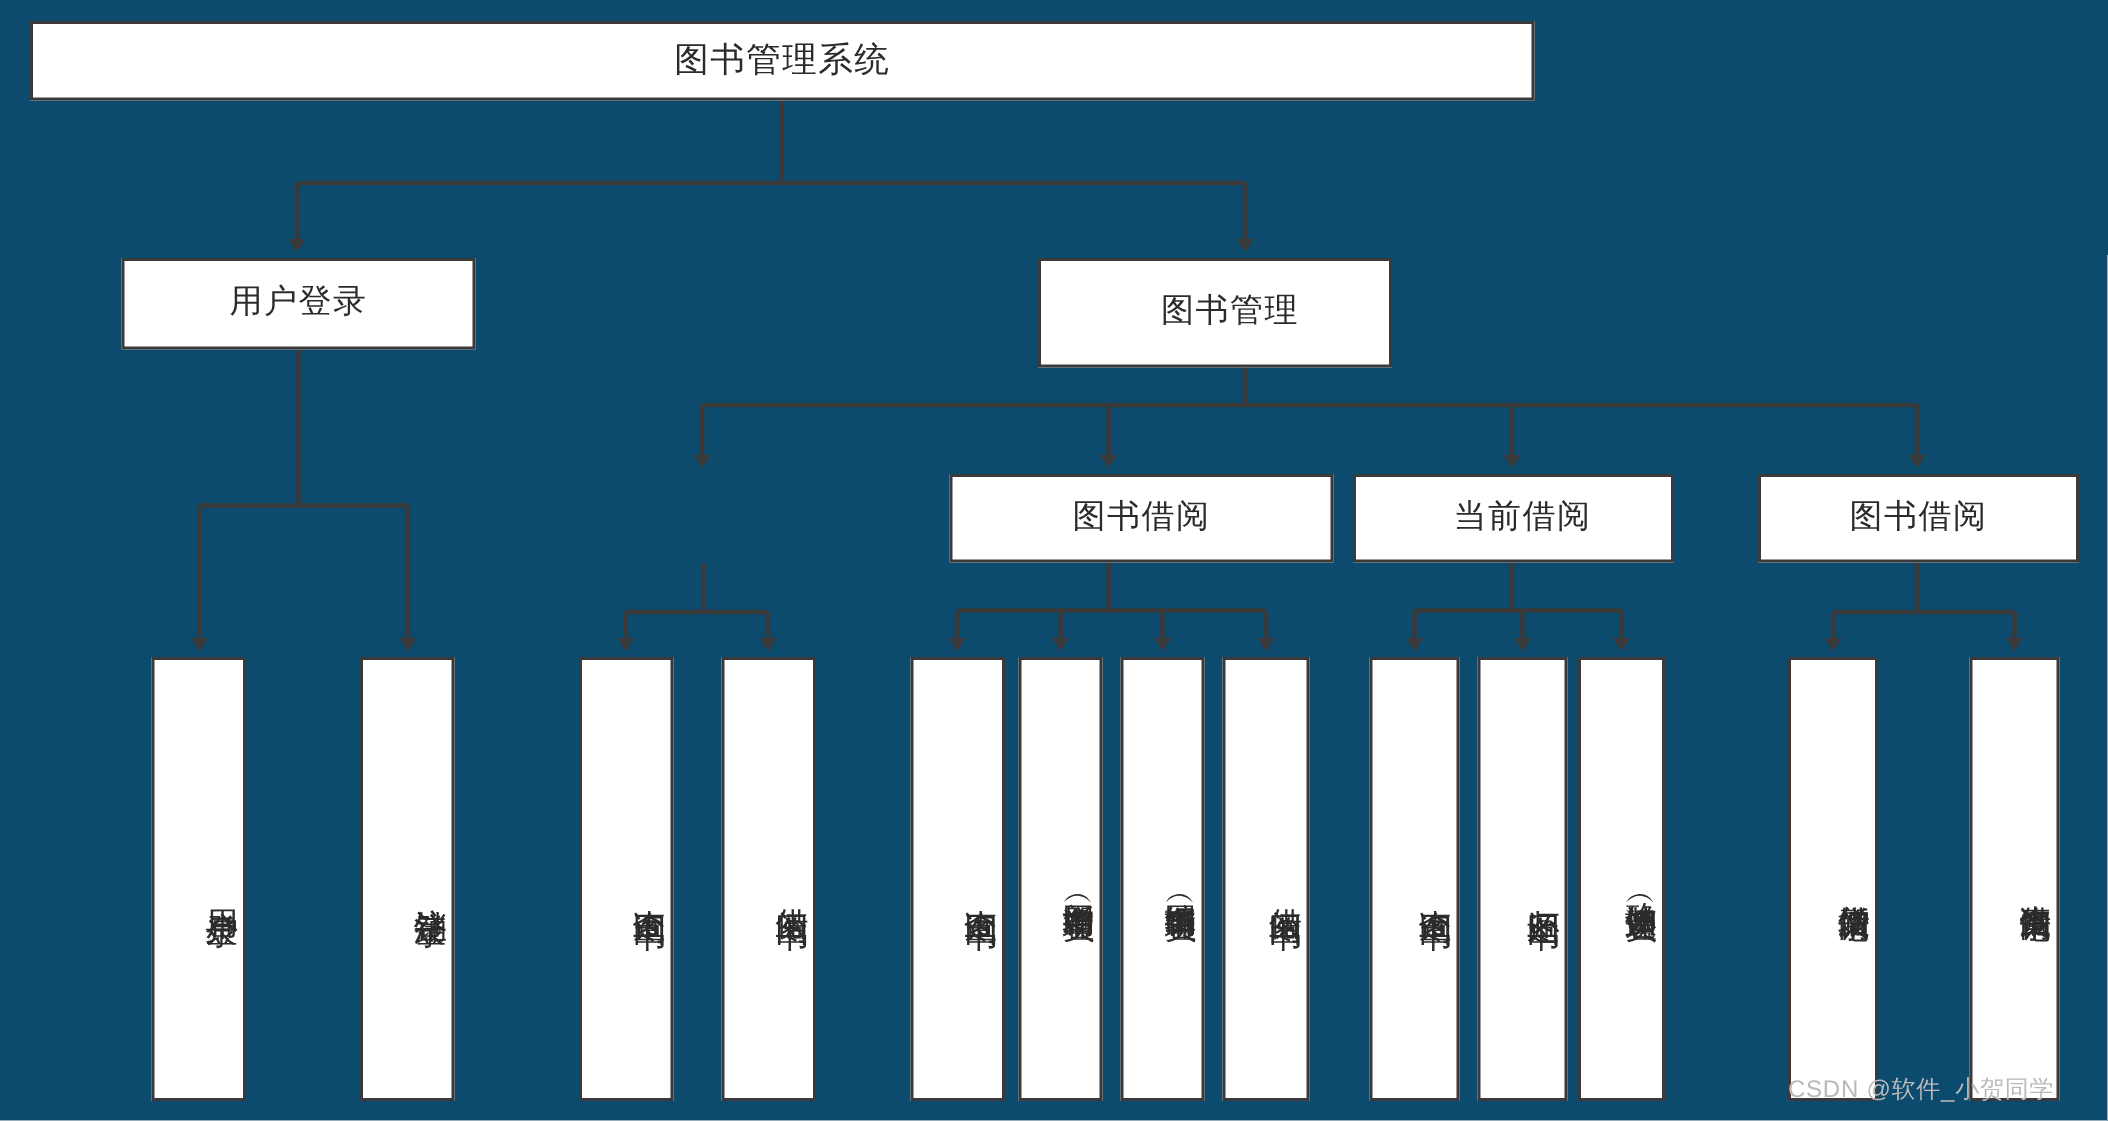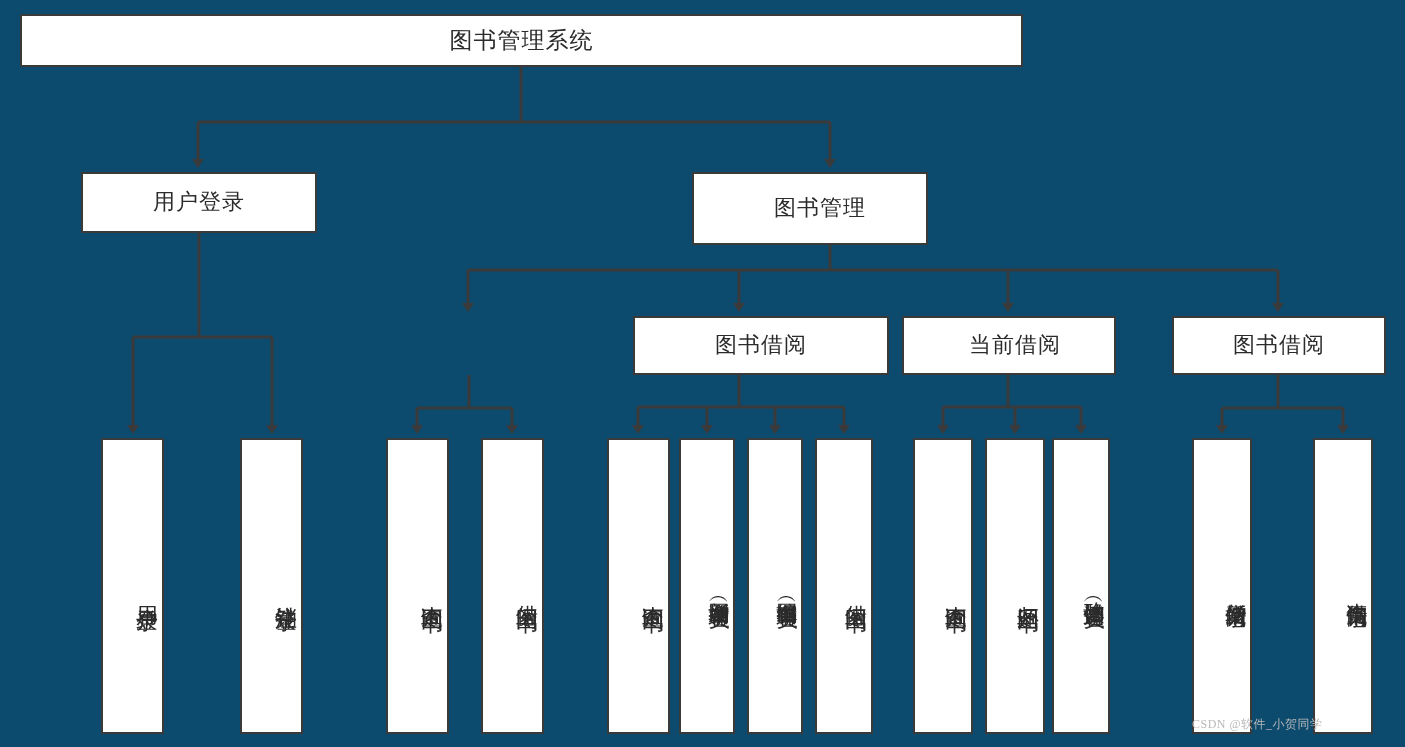--- a/index.html
+++ b/index.html
@@ -53,25 +53,25 @@
   .node.vert.tall {
     padding-top: 6px;
     letter-spacing: 1px;
     font-size: 21px;
   }
   .node.root {
     font-size: 23px;
   }
   .watermark {
     position: absolute;
-    font-size: 12px;
+    font-size: 16px;
     color: #b9b9b9;
     letter-spacing: 0.5px;
     white-space: nowrap;
-    font-family: Liberation Serif, serif;
+    font-family: Liberation Sans, sans-serif;
   }
 </style>
 </head>
 <body>
 
 <div id="canvas">
 
   <svg class="wires" viewBox="0 0 1405 747" xmlns="http://www.w3.org/2000/svg">
     <defs>
       <marker id="arrow" markerWidth="10" markerHeight="12" refX="1" refY="6" orient="auto" markerUnits="userSpaceOnUse">

